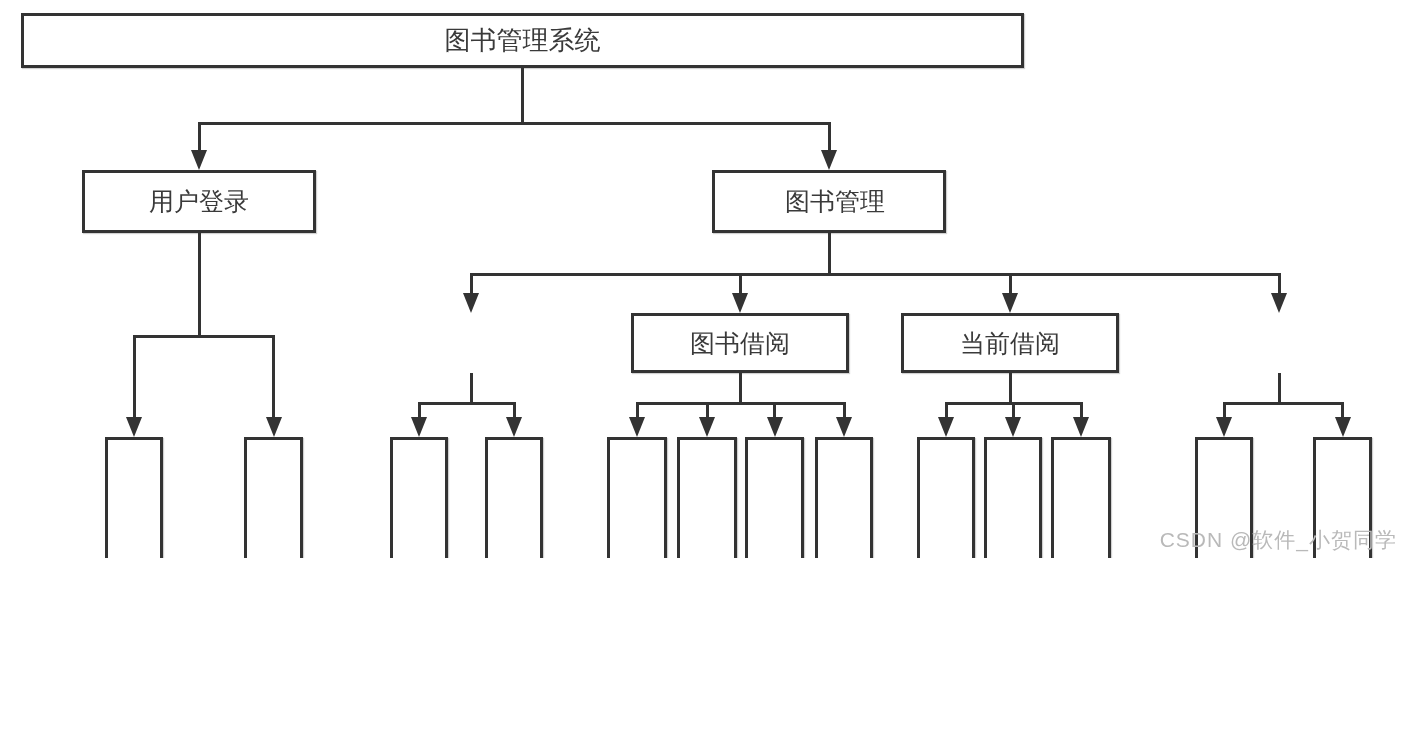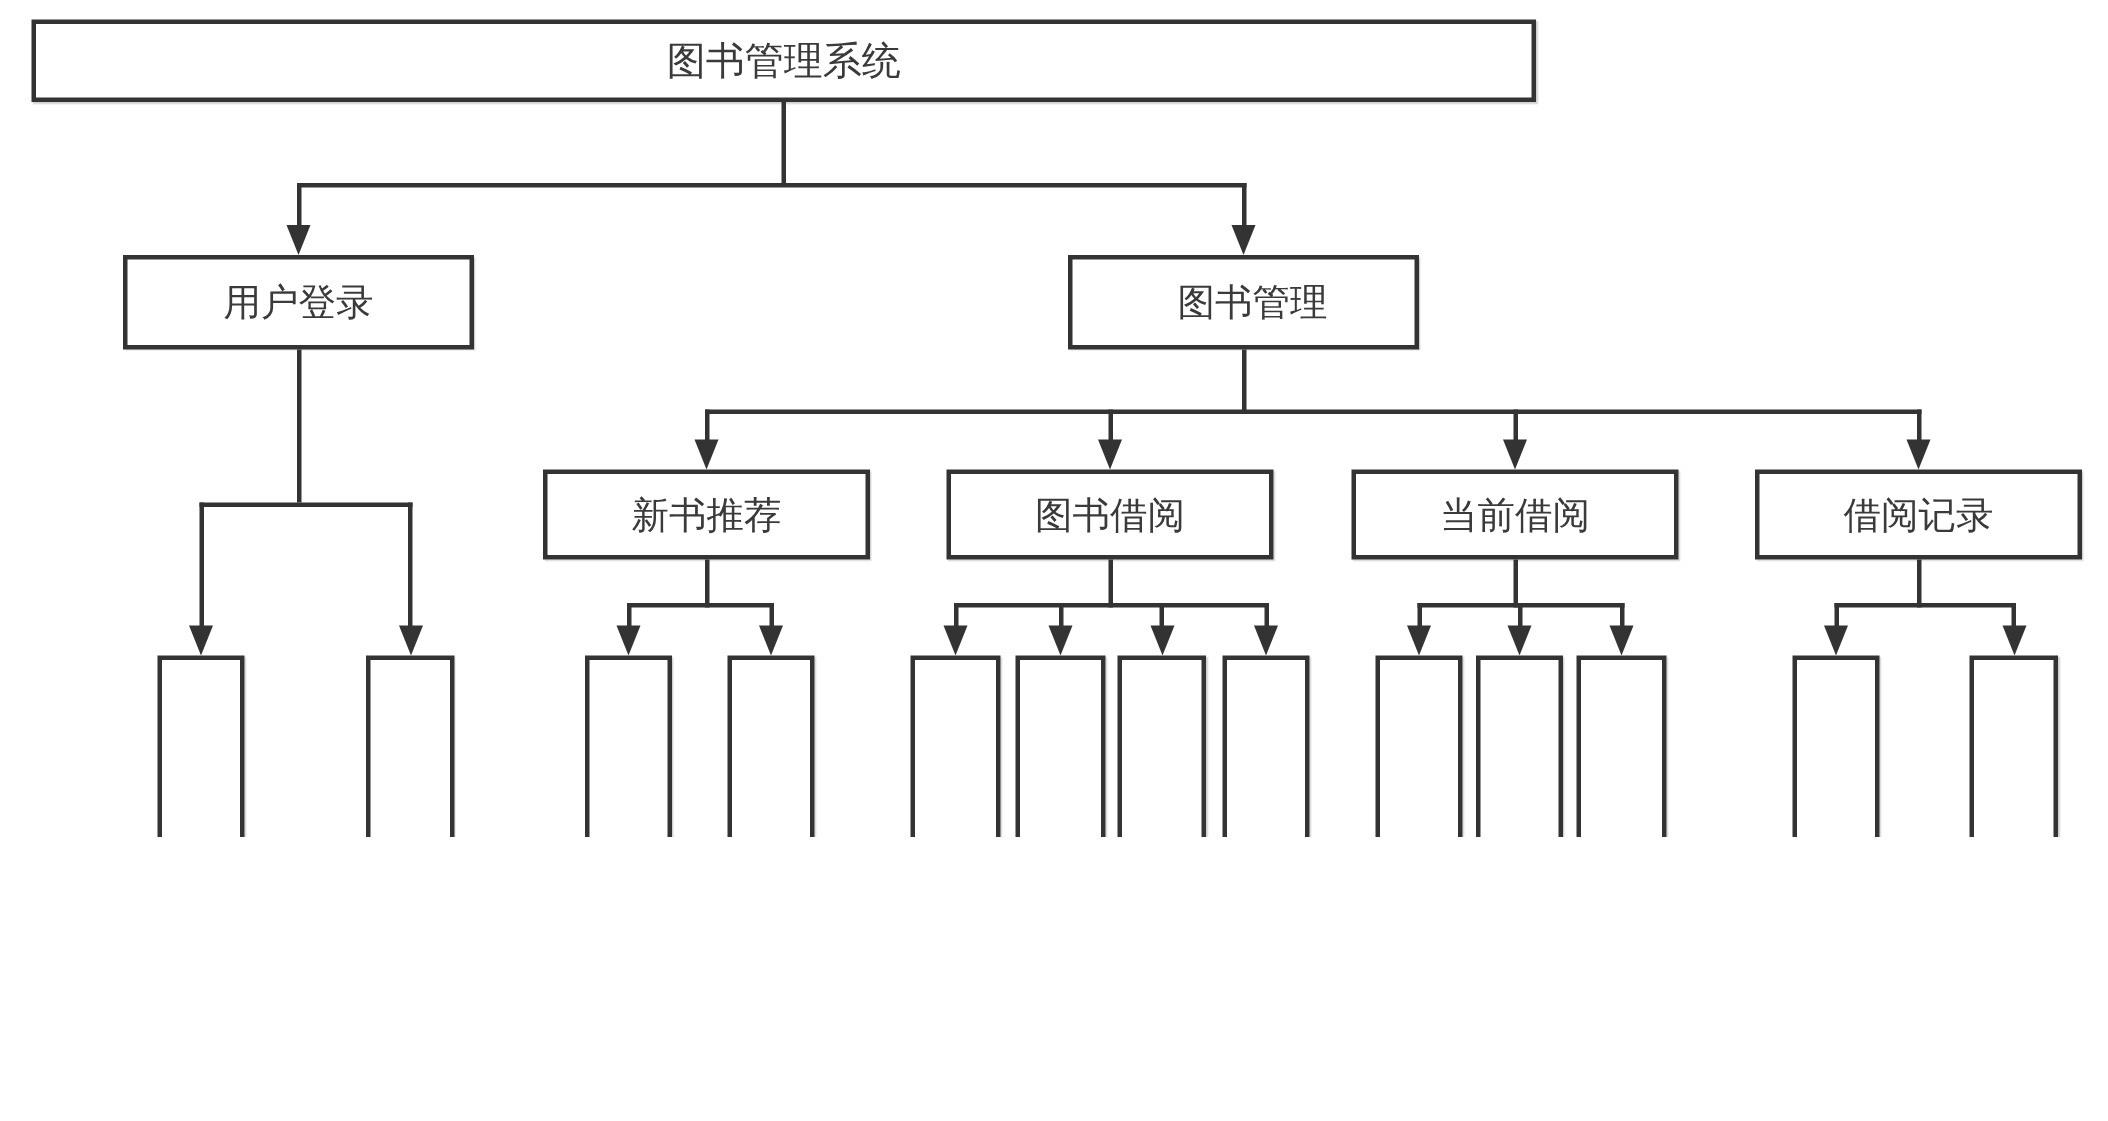--- a/index.html
+++ b/index.html
@@ -88,31 +88,25 @@
   <div class="hl" style="left:469.5px;top:273px;width:811px;"></div>
   <div class="vl" style="left:469.5px;top:273px;height:22px;"></div>
   <div class="ar" style="left:463px;top:293px;"></div>
   <div class="vl" style="left:738.5px;top:273px;height:22px;"></div>
   <div class="ar" style="left:732px;top:293px;"></div>
   <div class="vl" style="left:1008.5px;top:273px;height:22px;"></div>
   <div class="ar" style="left:1002px;top:293px;"></div>
   <div class="vl" style="left:1277.5px;top:273px;height:22px;"></div>
   <div class="ar" style="left:1271px;top:293px;"></div>
 
-  <div class="box lvl" style="left:362px;top:313px;width:218px;height:60px;">
-    <span>新书推荐</span>
-  </div>
   <div class="box lvl" style="left:631px;top:313px;width:218px;height:60px;">
     <span>图书借阅</span>
   </div>
   <div class="box lvl" style="left:901px;top:313px;width:218px;height:60px;text-align:center;">
     <span>当前借阅</span>
-  </div>
-  <div class="box lvl" style="left:1170px;top:313px;width:218px;height:60px;">
-    <span>借阅记录</span>
   </div>
 
   <div class="vl" style="left:469.5px;top:373px;height:32px;"></div>
   <div class="hl" style="left:417.5px;top:402px;width:98px;"></div>
   <div class="vl" style="left:417.5px;top:402px;height:18px;"></div>
   <div class="ar" style="left:411px;top:417px;"></div>
   <div class="vl" style="left:512.5px;top:402px;height:18px;"></div>
   <div class="ar" style="left:506px;top:417px;"></div>
 
   <div class="vl" style="left:738.5px;top:373px;height:32px;"></div>
@@ -179,14 +173,15 @@
     <span>确认归还（管理员）</span>
   </div>
 
   <div class="leaf" style="left:1195px;top:437px;width:58px;height:300px;">
     <span>新增借阅记录</span>
   </div>
   <div class="leaf" style="left:1313px;top:437px;width:59px;height:300px;">
     <span>查询借阅记录</span>
   </div>
 
+  <div class="watermark">CSDN @软件_小贺同学</div>
 
 </div>
 
 </body></html>

